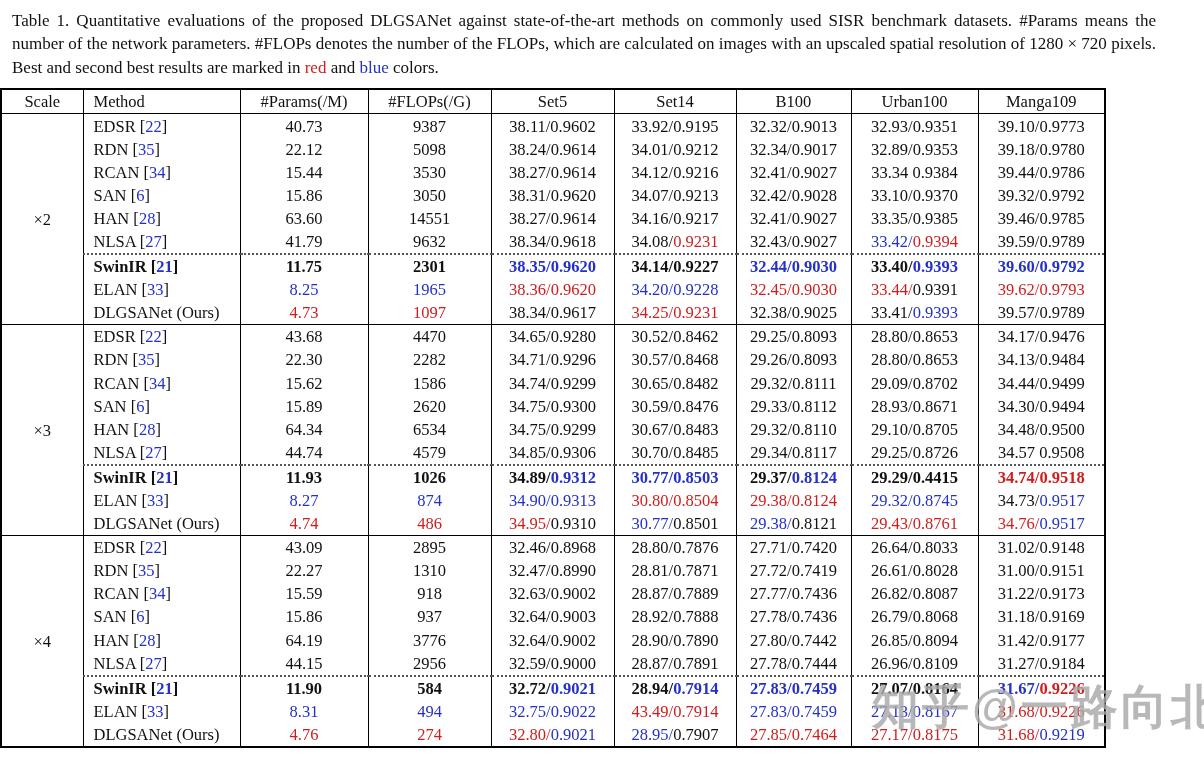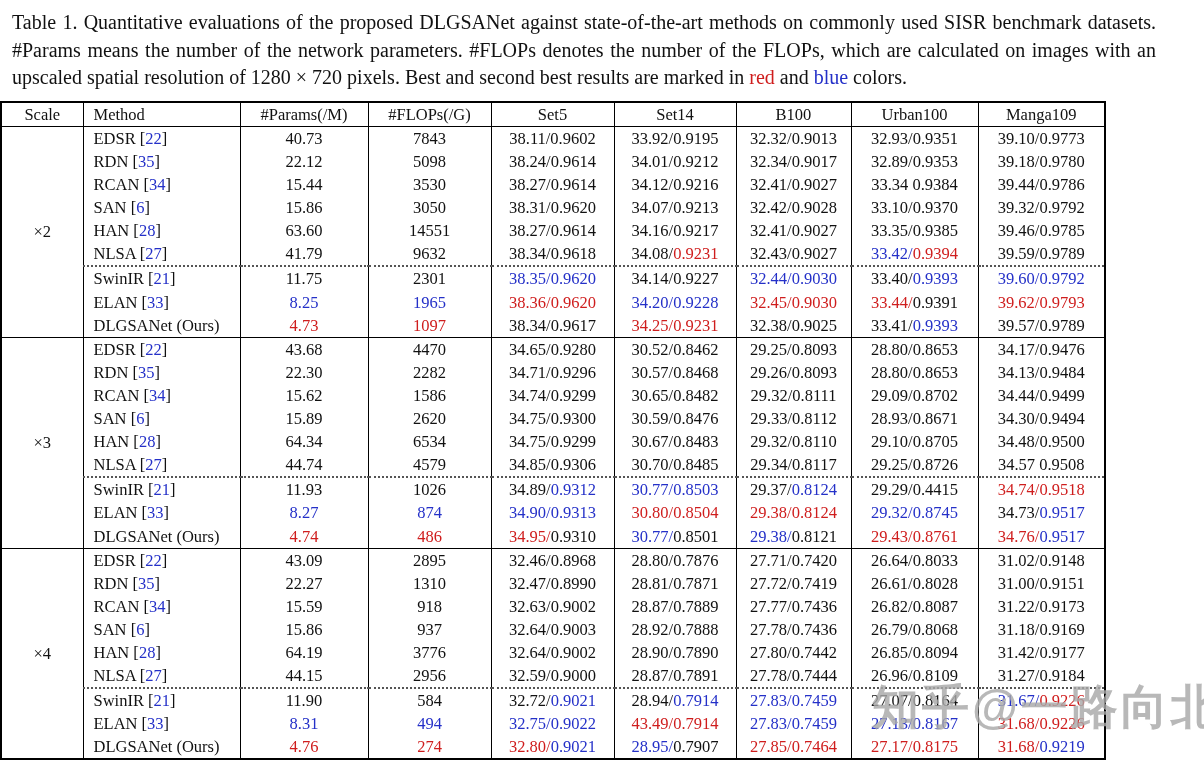--- a/index.html
+++ b/index.html
@@ -1,30 +1,30 @@
 <!DOCTYPE html>
 <html><head>
 <meta charset="utf-8">
 <style>
   html,body{margin:0;padding:0;background:#fff;}
   .page{position:relative;width:1204px;height:761px;background:#fff;overflow:hidden;
         font-family:"Liberation Serif",serif;color:#111;}
-  .caption{margin:0;padding:9px 48px 7px 12px;font-size:20px;line-height:1.38;
+  .caption{margin:0;padding:9px 48px 7px 12px;font-size:17px;line-height:1.38;
            text-align:justify;color:#101010;}
   .c-k{color:#111;}
   .c-r{color:#cf1d1d;}
   .c-b{color:#2430c8;}
   table.results{border-collapse:collapse;table-layout:fixed;margin-top:2px;
         border:2px solid #000;font-size:16.5px;}
   .results th,.results td{border-left:1px solid #000;padding:1px 4px;text-align:center;
         white-space:nowrap;overflow:hidden;height:21.1px;line-height:21px;font-weight:normal;}
   .results thead tr{border-bottom:1.6px solid #000;}
   .results td.method,.results th.method{text-align:left;padding-left:10px;}
   .results tr.group-start td{border-top:1.6px solid #000;}
-  .results tr.dotted td{border-top:2px dotted #555;}
+  .results tr.dotted td{border-top:2px dotted #555;font-weight:bold;}
   .results td.scale{text-align:center;}
   .bold{font-weight:bold;}
   .watermark{position:absolute;left:872px;top:676px;font-size:47px;font-weight:bold;
         color:rgba(168,168,168,0.82);letter-spacing:3px;white-space:nowrap;
         font-family:"Liberation Sans",sans-serif;}
 </style>
 </head>
 <body>
 
 <div class="page">
@@ -53,21 +53,21 @@
           <th>B100</th>
           <th>Urban100</th>
           <th>Manga109</th>
         </tr>
     </thead>
     <tbody id="table-body">
         <tr>
           <td class="scale" rowspan="9">×2</td>
           <td class="method"><span class="c-k">EDSR [</span><span class="c-b">22</span><span class="c-k">]</span></td>
           <td class="c-k">40.73</td>
-          <td class="c-k">7843</td>
+          <td class="c-k">9387</td>
           <td><span class="c-k">38.11</span><span class="c-k">/</span><span class="c-k">0.9602</span></td>
           <td><span class="c-k">33.92</span><span class="c-k">/</span><span class="c-k">0.9195</span></td>
           <td><span class="c-k">32.32</span><span class="c-k">/</span><span class="c-k">0.9013</span></td>
           <td><span class="c-k">32.93</span><span class="c-k">/</span><span class="c-k">0.9351</span></td>
           <td><span class="c-k">39.10</span><span class="c-k">/</span><span class="c-k">0.9773</span></td>
         </tr>
         <tr>
           <td class="method"><span class="c-k">RDN [</span><span class="c-b">35</span><span class="c-k">]</span></td>
           <td class="c-k">22.12</td>
           <td class="c-k">5098</td>

